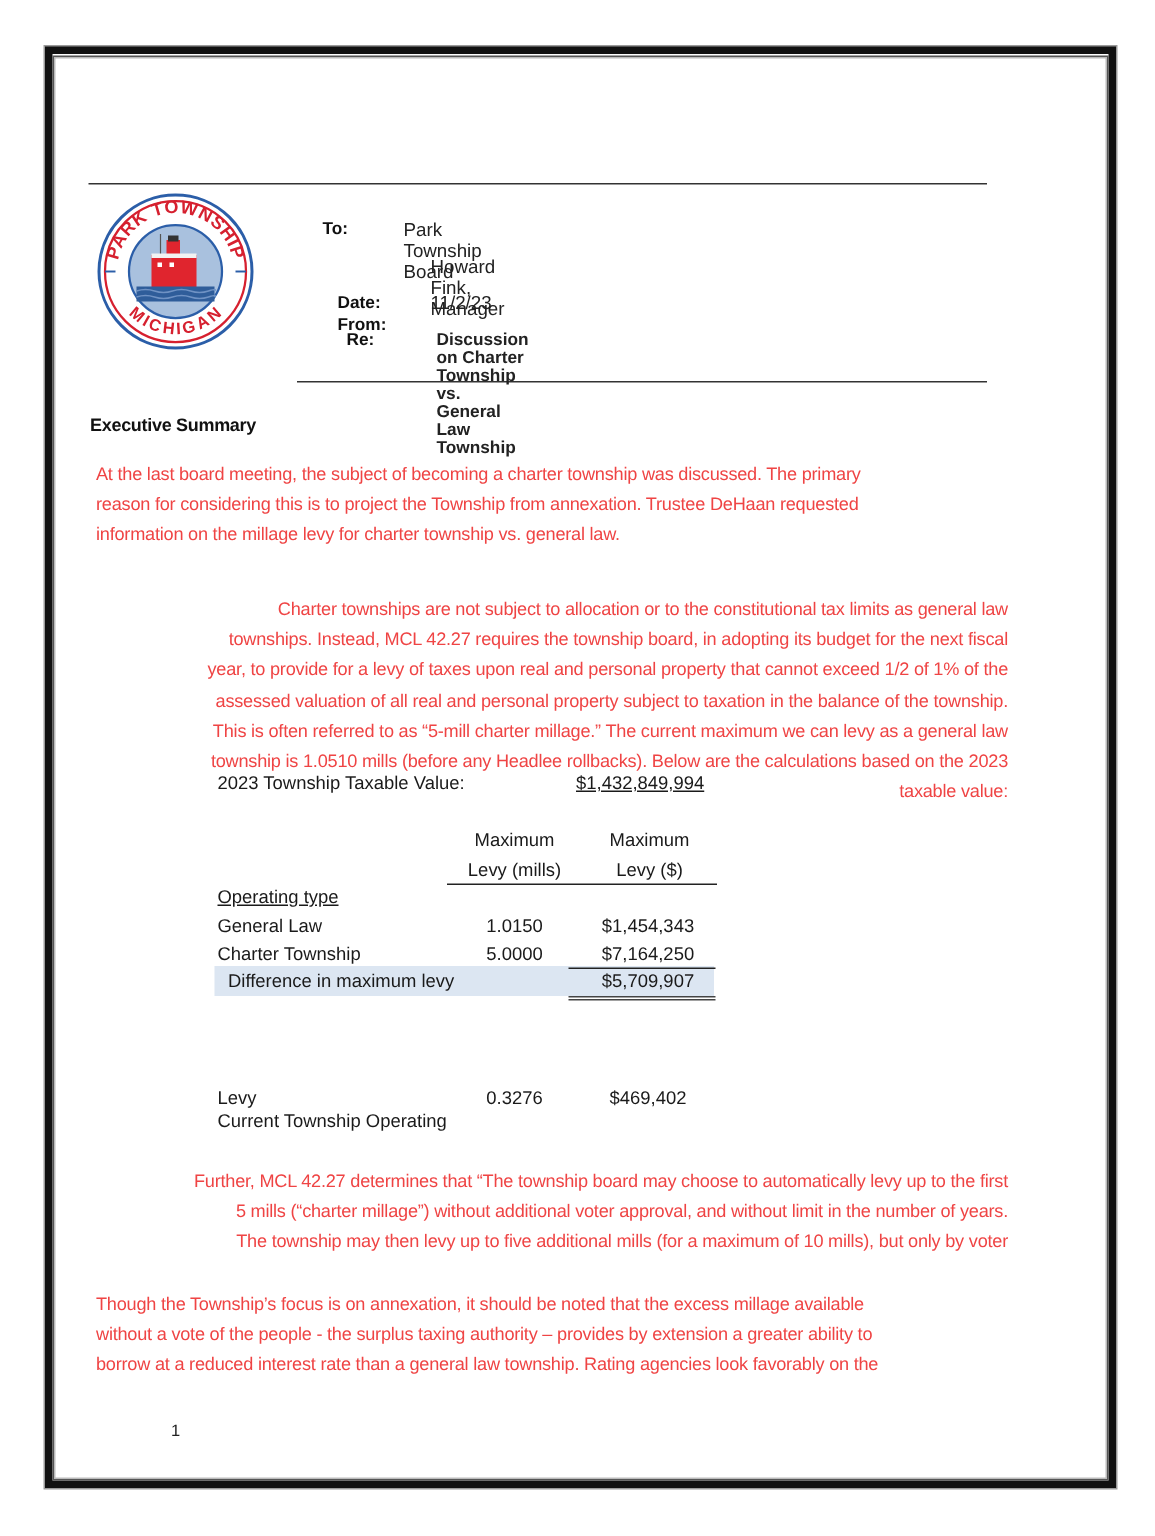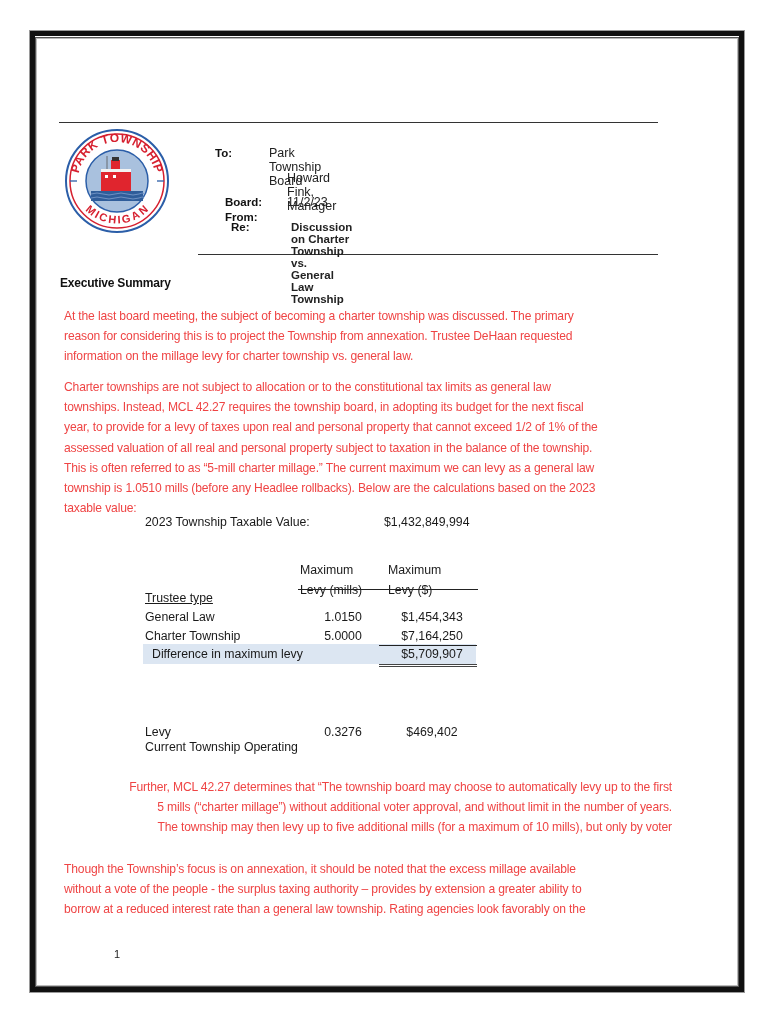--- a/index.html
+++ b/index.html
@@ -106,21 +106,21 @@
       top: 0;
       font-family: "Liberation Sans", sans-serif;
       font-size: 12.3px;
       color: #1a1a1a;
     }
     .calc-cell {
       position: absolute;
       white-space: nowrap;
     }
     .right { text-align: center; }
-    .center { text-align: left; margin-top: 10px; }
+    .center { text-align: center; }
     .underline { text-decoration: underline; }
     .hline {
       position: absolute;
       height: 0;
       border-top: 1px solid #222;
     }
     .hline.thick {
       border-top: 3px double #444;
       height: 0;
     }
@@ -182,57 +182,57 @@
   </svg>
 </div>
 
 <div class="memo-fields">
   <span class="memo-label" style="left:215px; top:147px;">To:</span>
   <span class="memo-value" style="left:269px; top:146px;">Park Township Board</span>
 
   <span class="memo-label" style="left:225px; top:172px;margin-top:39px;">From:</span>
   <span class="memo-value" style="left:287px; top:171px;">Howard Fink, Manager</span>
 
-  <span class="memo-label" style="left:225px; top:196px;">Board:</span>
+  <span class="memo-label" style="left:225px; top:196px;">Date:</span>
   <span class="memo-value" style="left:287px; top:195px;">11/2/23</span>
 
   <span class="memo-label" style="left:231px; top:221px;">Re:</span>
   <span class="memo-value bold" style="left:291px; top:221px;">Discussion on Charter Township vs. General Law Township</span>
 </div>
 
 <div class="section-heading">Executive Summary</div>
 
 <p class="para" style="top:302px;">
   <span class="ln">At the last board meeting, the subject of becoming a charter township was discussed.  The primary</span>
   <span class="ln">reason for considering this is to project the Township from annexation.  Trustee DeHaan requested</span>
   <span class="ln">information on the millage levy for charter township vs. general law.</span>
 </p>
 
-<p class="para" style="top:373px;">
+<p class="para" style="top:392px;text-align:right;">
   <span class="ln">Charter townships are not subject to allocation or to the constitutional tax limits as general law</span>
   <span class="ln">townships.  Instead, MCL 42.27 requires the township board, in adopting its budget for the next fiscal</span>
   <span class="ln">year, to provide for a levy of taxes upon real and personal property that cannot exceed 1/2 of 1% of the</span>
   <span class="ln">assessed valuation of all real and personal property subject to taxation in the balance of the township.</span>
   <span class="ln">This is often referred to as “5-mill charter millage.”  The current maximum we can levy as a general law</span>
   <span class="ln">township is 1.0510 mills (before any Headlee rollbacks).  Below are the calculations based on the 2023</span>
   <span class="ln">taxable value:</span>
 </p>
 
 <div class="highlight"></div>
 <div class="calc">
   <span class="calc-cell" style="left:145px; top:515px;">2023 Township Taxable Value:</span>
-  <span class="calc-cell" style="left:384px; top:515px;">$1,432,849,994</span>
+  <span class="calc-cell" style="left:384px; top:515px;text-decoration:underline;">$1,432,849,994</span>
 
   <span class="calc-cell center" style="left:300px; width:86px; top:553px;">Maximum</span>
   <span class="calc-cell center" style="left:300px; width:86px; top:573px;">Levy (mills)</span>
   <span class="calc-cell center" style="left:388px; width:90px; top:553px;">Maximum</span>
   <span class="calc-cell center" style="left:388px; width:90px; top:573px;">Levy ($)</span>
   <div class="hline" style="left:298px; top:589px; width:180px;"></div>
 
-  <span class="calc-cell underline" style="left:145px; top:591px;">Trustee type</span>
+  <span class="calc-cell underline" style="left:145px; top:591px;">Operating type</span>
 
   <span class="calc-cell" style="left:145px; top:610px;">General Law</span>
   <span class="calc-cell right" style="left:300px; width:86px; top:610px;">1.0150</span>
   <span class="calc-cell right" style="left:388px; width:88px; top:610px;">$1,454,343</span>
 
   <span class="calc-cell" style="left:145px; top:629px;">Charter Township</span>
   <span class="calc-cell right" style="left:300px; width:86px; top:629px;">5.0000</span>
   <span class="calc-cell right" style="left:388px; width:88px; top:629px;">$7,164,250</span>
   <div class="hline" style="left:379px; top:645px; width:98px;"></div>
 

